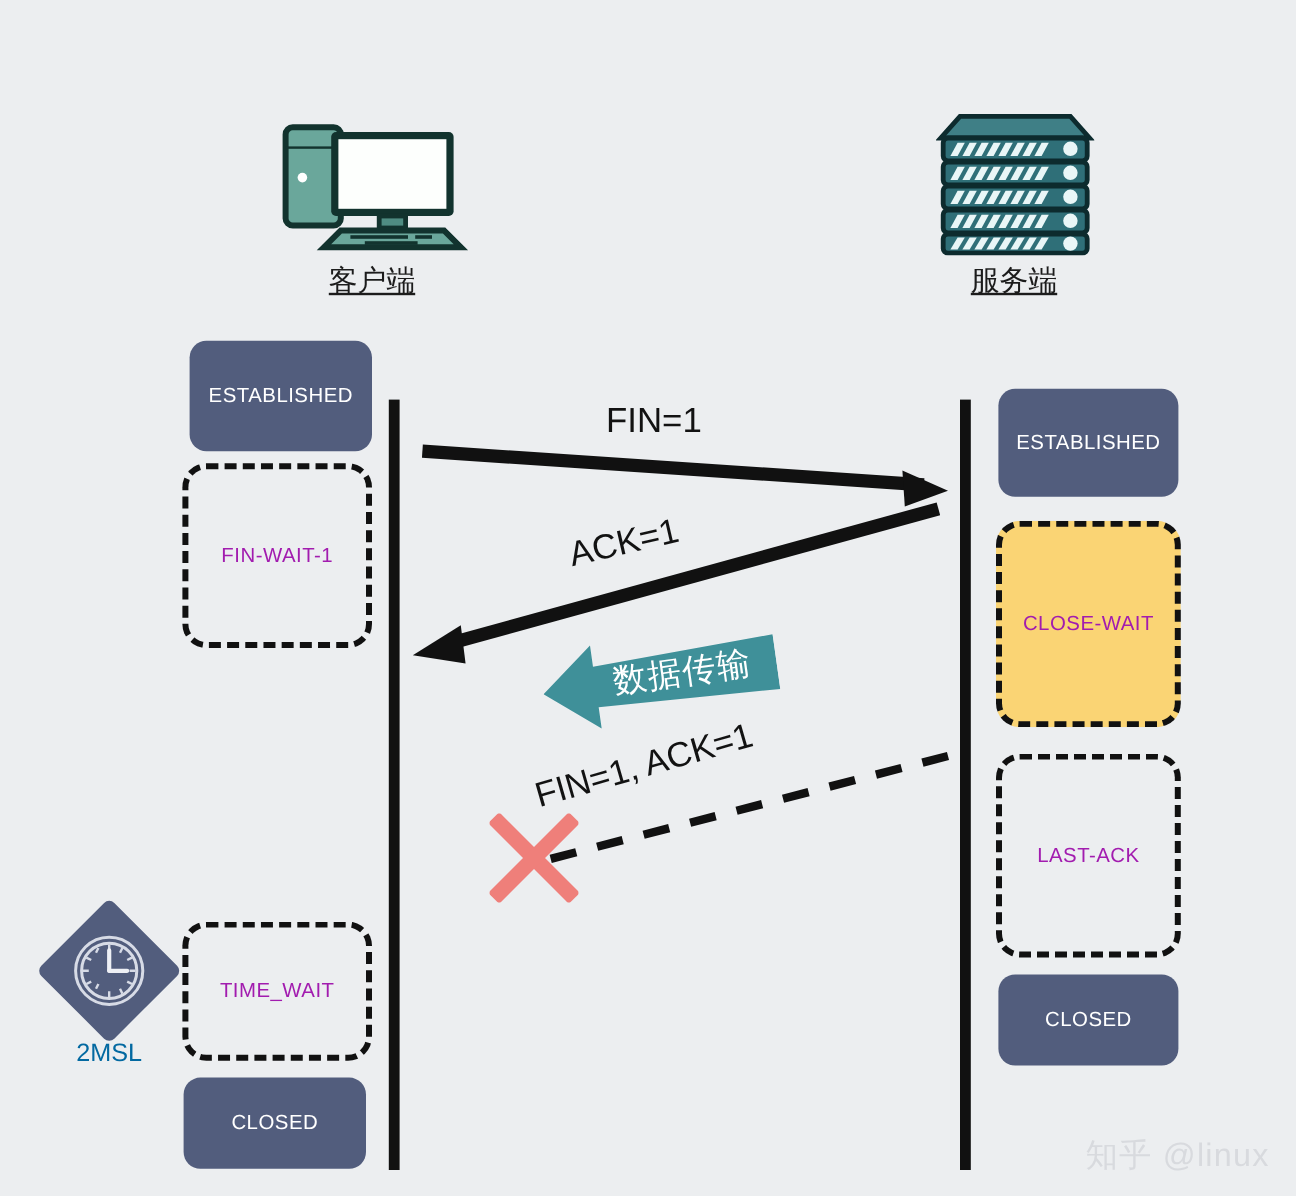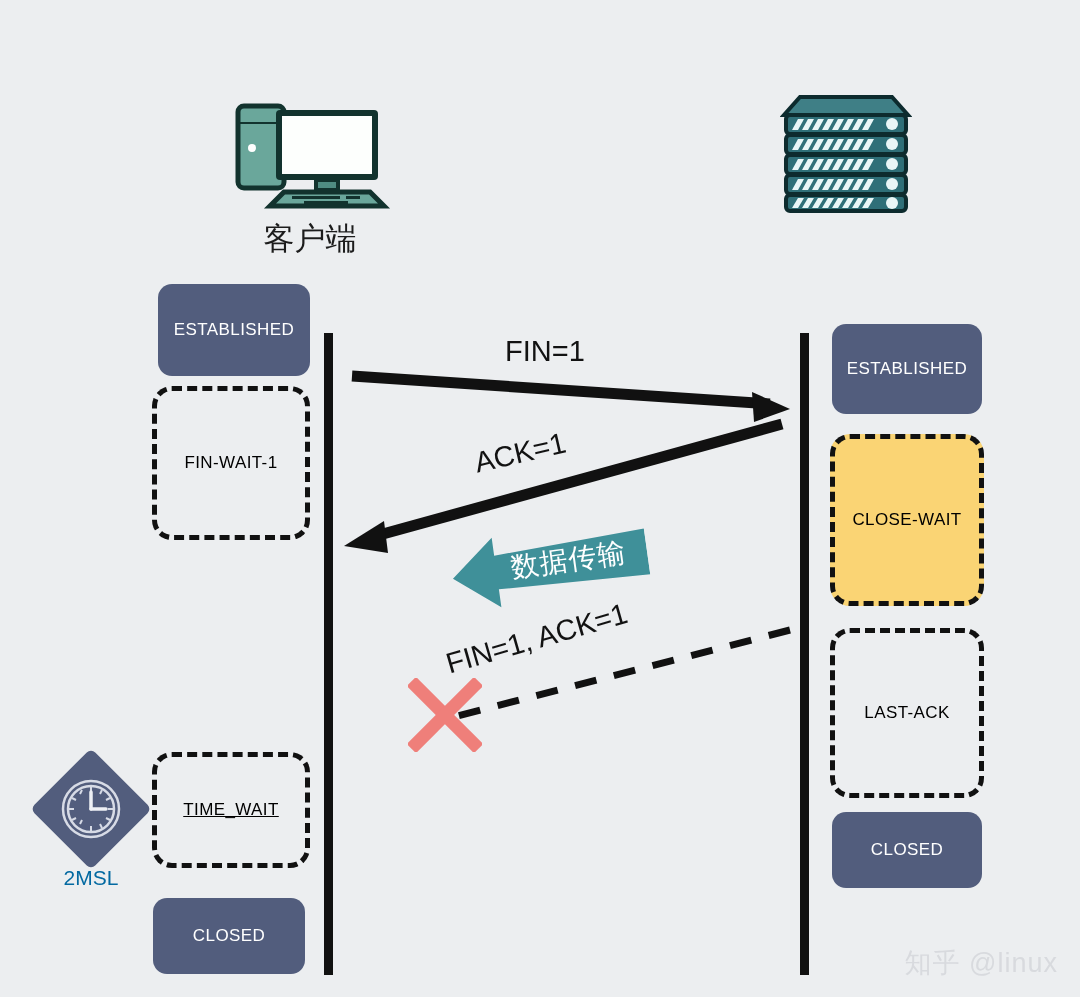--- a/index.html
+++ b/index.html
@@ -26,22 +26,23 @@
     color: #1c1c1c;
     letter-spacing: 0.5px;
     white-space: nowrap;
   }
 
   
   .endpoint-label {
     position: absolute;
     width: 240px;
     text-align: center;
-    font-size: 31px;
+    font-size: 24px;
     color: #1c1c1c;
+    text-decoration: underline;
   }
   #client-icon { position: absolute; left: 232px; top: 100px; width: 160px; height: 110px; }
   #server-icon { position: absolute; left: 780px; top: 95px; width: 132px; height: 118px; }
   #client-label { left: 190px; top: 218px; }
   #server-label { left: 725px; top: 218px; }
 
   
   .timeline {
     position: absolute;
     width: 9px;
@@ -63,33 +64,33 @@
     font-size: 17px;
     letter-spacing: 0.4px;
   }
   .state-box.filled {
     background: #525d7d;
     color: #ffffff;
     border: none;
   }
   .state-box.dashed {
     background: transparent;
-    color: #000000;
+    color: #a21caf;
     border: 5px dashed #111;
     border-radius: 20px;
   }
   .state-box.dashed.accent {
     background: #fad474;
   }
 
   
   #c-established { left: 158px; top: 284px; width: 152px; height: 92px; }
   #c-finwait1    { left: 152px; top: 386px; width: 158px; height: 154px; }
   #c-finwait2    { left: 152px; top: 560px; width: 158px; height: 182px; }
-  #c-timewait    { left: 152px; top: 752px; width: 158px; height: 116px; text-decoration: underline; }
+  #c-timewait    { left: 152px; top: 768px; width: 158px; height: 116px; }
   #c-closed      { left: 153px; top: 898px; width: 152px; height: 76px; }
 
   
   #s-established { left: 832px; top: 324px; width: 150px; height: 90px; }
   #s-closewait   { left: 830px; top: 434px; width: 154px; height: 172px; }
   #s-lastack     { left: 830px; top: 628px; width: 154px; height: 170px; }
   #s-closed      { left: 832px; top: 812px; width: 150px; height: 76px; }
 
   
   #msl-wrap { position: absolute; left: 36px; top: 766px; width: 110px; }
@@ -245,20 +246,21 @@
             <polygon points="88,24 94,24 88,34 82,34"></polygon>
         </g>
         <circle cx="112" cy="29" r="6"></circle>
           <circle cx="112" cy="49" r="6"></circle>
         <circle cx="112" cy="69" r="6"></circle>
           <circle cx="112" cy="89" r="6"></circle>
         <circle cx="112" cy="108" r="6"></circle>
       </g>
     </svg>
   </div>
+  <div class="endpoint-label" id="server-label">服务端</div>
 
   <div class="timeline" id="client-timeline"></div>
   <div class="timeline" id="server-timeline"></div>
 
   <div class="state-box filled" id="c-established">ESTABLISHED</div>
   <div class="state-box dashed" id="c-finwait1">FIN-WAIT-1</div>
   <div class="state-box dashed" id="c-timewait">TIME_WAIT</div>
   <div class="state-box filled" id="c-closed">CLOSED</div>
 
   <div class="state-box filled" id="s-established">ESTABLISHED</div>

